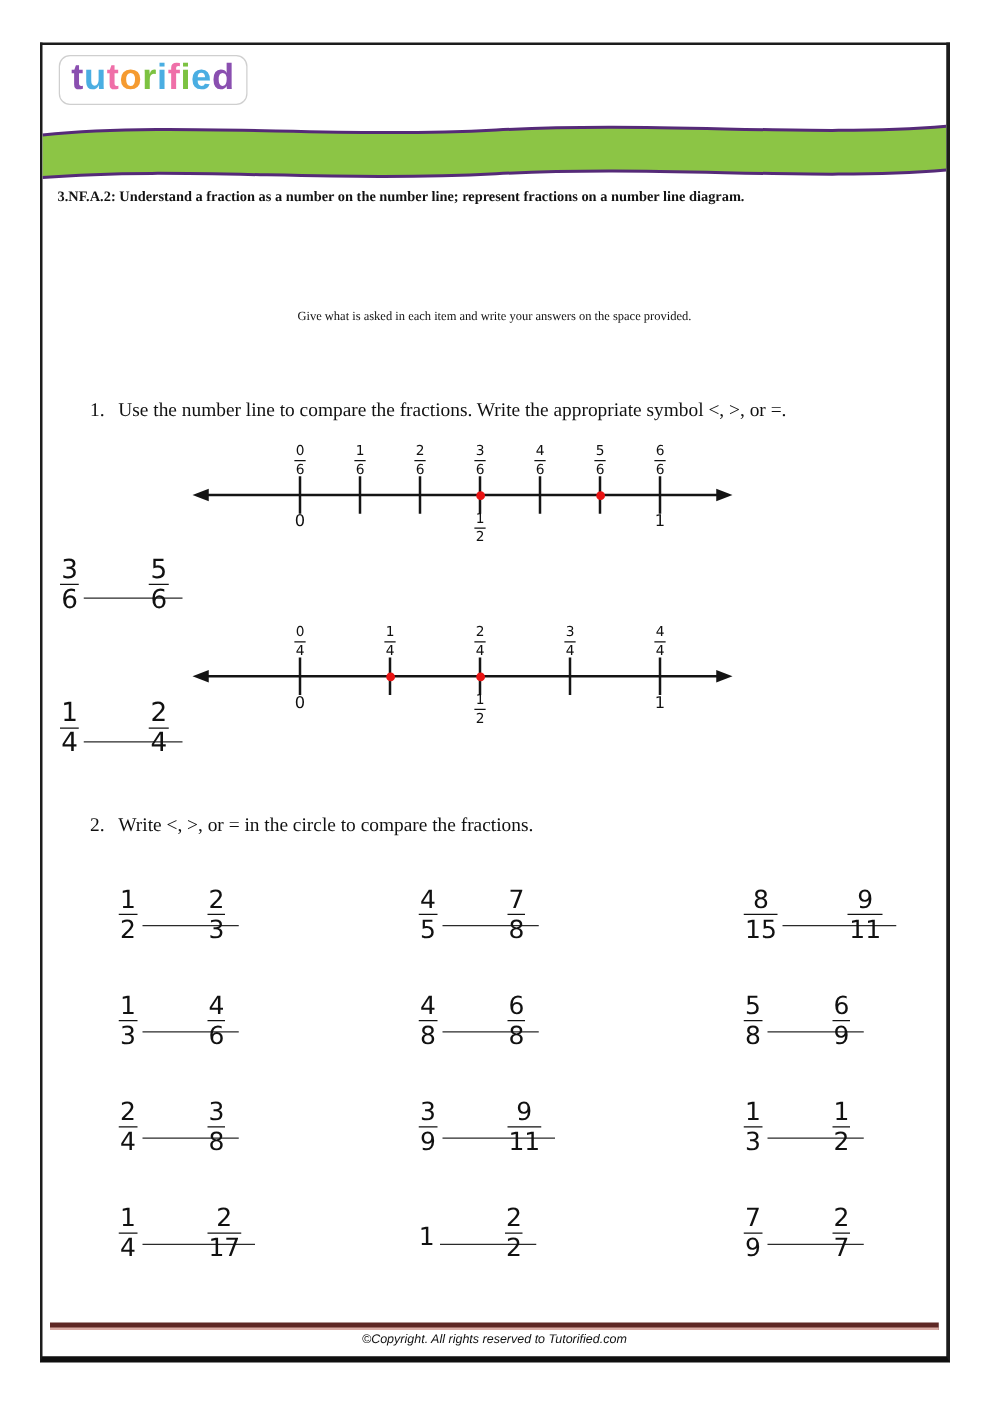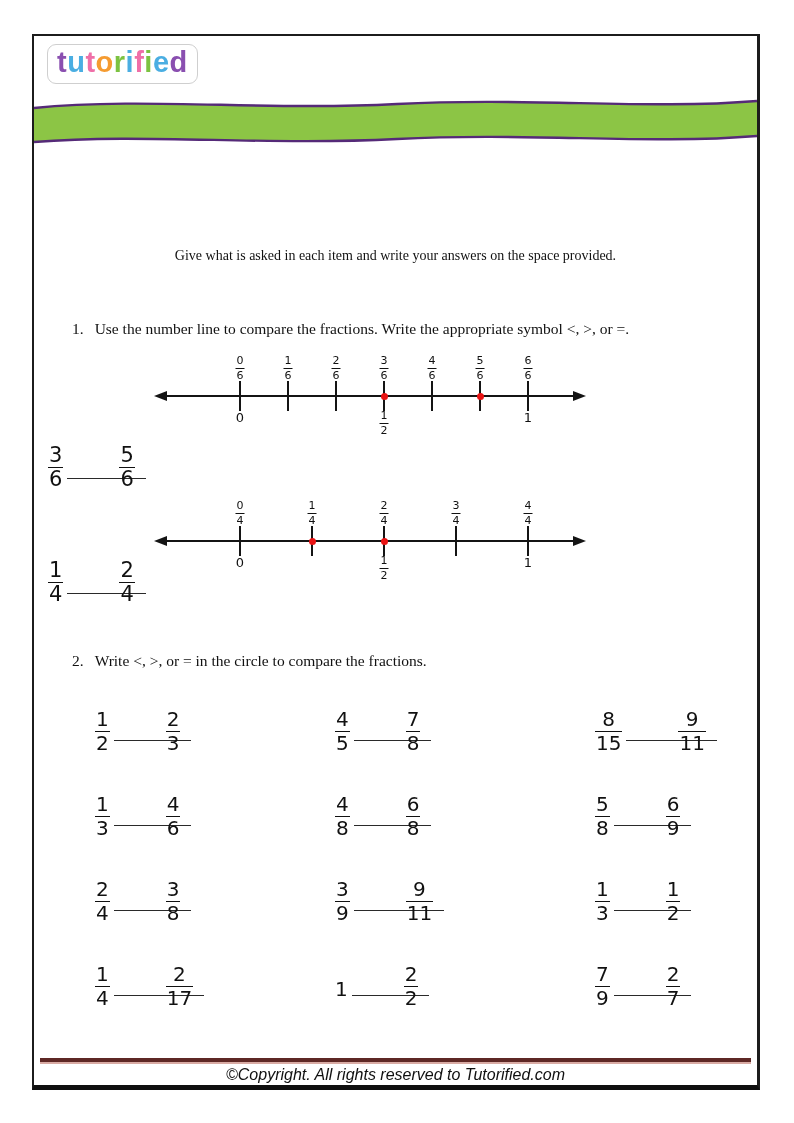--- a/index.html
+++ b/index.html
@@ -24,21 +24,21 @@
   .band .title{
     position:absolute;left:0;right:0;top:12px;text-align:center;
     font-family:"Liberation Sans",sans-serif;font-size:26px;color:#f8fdf0;letter-spacing:0.4px;
   }
   .standard{
     position:absolute;left:12px;top:116px;right:10px;
     font-family:"Liberation Serif",serif;font-weight:bold;font-size:11.5px;color:#141414;
   }
   .instruction{
     position:absolute;left:0;right:0;top:212px;text-align:center;
-    font-family:"Liberation Serif",serif;font-size:14px;
+    font-family:"Liberation Serif",serif;font-size:10px;
   }
   .question{
     position:absolute;display:flex;gap:11px;
     font-family:"Liberation Serif",serif;font-size:15.5px;white-space:nowrap;
   }
   #q1{left:38px;top:284px;}
   #q2{left:38px;top:616px;}
   
   .numberline{position:absolute;left:121px;width:430px;height:96px;}
   #nl0{top:312px;} #nl1{top:457px;}
@@ -69,37 +69,38 @@
   #pair1{left:14px;top:519px;}
   .pairwrap .frac{font-size:21px;}
   
   .grid{position:absolute;left:61px;top:662px;display:grid;
         grid-template-columns:240px 260px 200px;grid-auto-rows:85px;}
   .cell{padding-top:4px;}
   
   .footer-bar{position:absolute;left:6px;right:6px;top:1022px;height:4px;
               background:var(--bar,#5e2825);border-bottom:2px solid #d9aba4;}
   .copyright{position:absolute;left:0;right:0;top:1030px;text-align:center;
-             font-family:"Liberation Sans",sans-serif;font-style:italic;font-size:16px;color:#101010;}
+             font-family:"Liberation Sans",sans-serif;font-style:italic;font-size:10px;color:#101010;}
 </style>
 </head>
 <body>
 
 <div class="page">
 
   <div class="logo" id="logo"><span style="color: rgb(138, 79, 176);">t</span><span style="color: rgb(74, 174, 226);">u</span><span style="color: rgb(239, 111, 168);">t</span><span style="color: rgb(245, 155, 48);">o</span><span style="color: rgb(124, 194, 65);">r</span><span style="color: rgb(74, 174, 226);">i</span><span style="color: rgb(239, 111, 168);">f</span><span style="color: rgb(124, 194, 65);">i</span><span style="color: rgb(74, 174, 226);">e</span><span style="color: rgb(138, 79, 176);">d</span></div>
 
   <div class="band">
     <svg viewBox="0 0 723 58" preserveAspectRatio="none">
       <path id="wave-fill" d="M0,16 C110,5 230,19 363,12 C495,5 615,18 723,9 L723,44 C615,53 495,40 363,47 C230,54 110,41 0,50 Z" fill="#8cc545"></path>
       <path id="wave-top" d="M0,16 C110,5 230,19 363,12 C495,5 615,18 723,9" fill="none" stroke-width="2.4" stroke="#552a78"></path>
       <path id="wave-bottom" d="M0,50 C110,41 230,54 363,47 C495,40 615,53 723,44" fill="none" stroke-width="2.4" stroke="#552a78"></path>
     </svg>
   </div>
 
+  <div class="standard">3.NF.A.2: Understand a fraction as a number on the number line; represent fractions on a number line diagram.</div>
 
   <div class="instruction">Give what is asked in each item and write your answers on the space provided.</div>
 
   <div class="question" id="q1">
     <span>1.</span>
     <span>Use the number line to compare the fractions. Write the appropriate symbol &lt;, &gt;, or =.</span>
   </div>
 
   <div class="numberline" id="nl0">
       <div class="nl-arrow left"></div>

